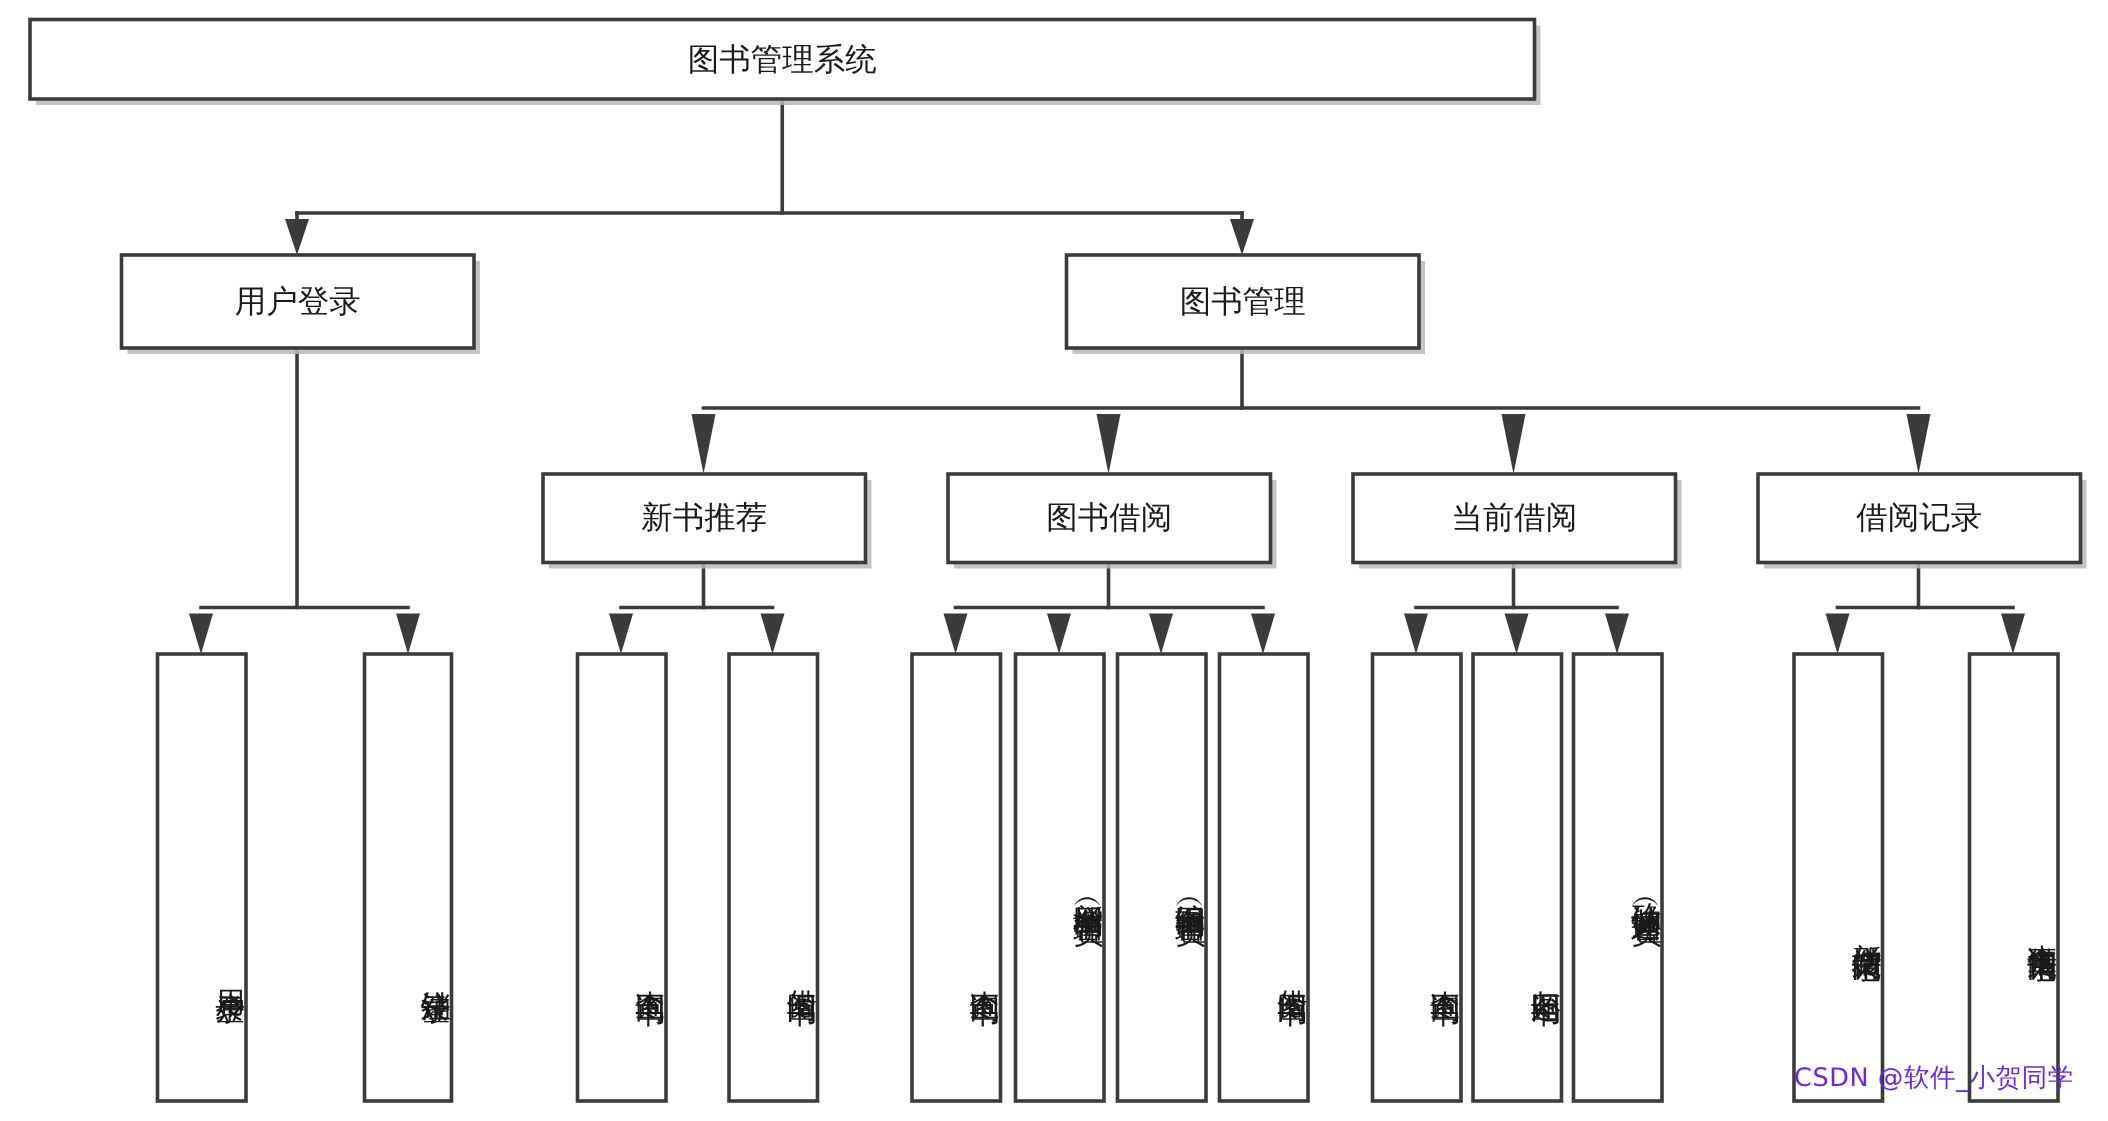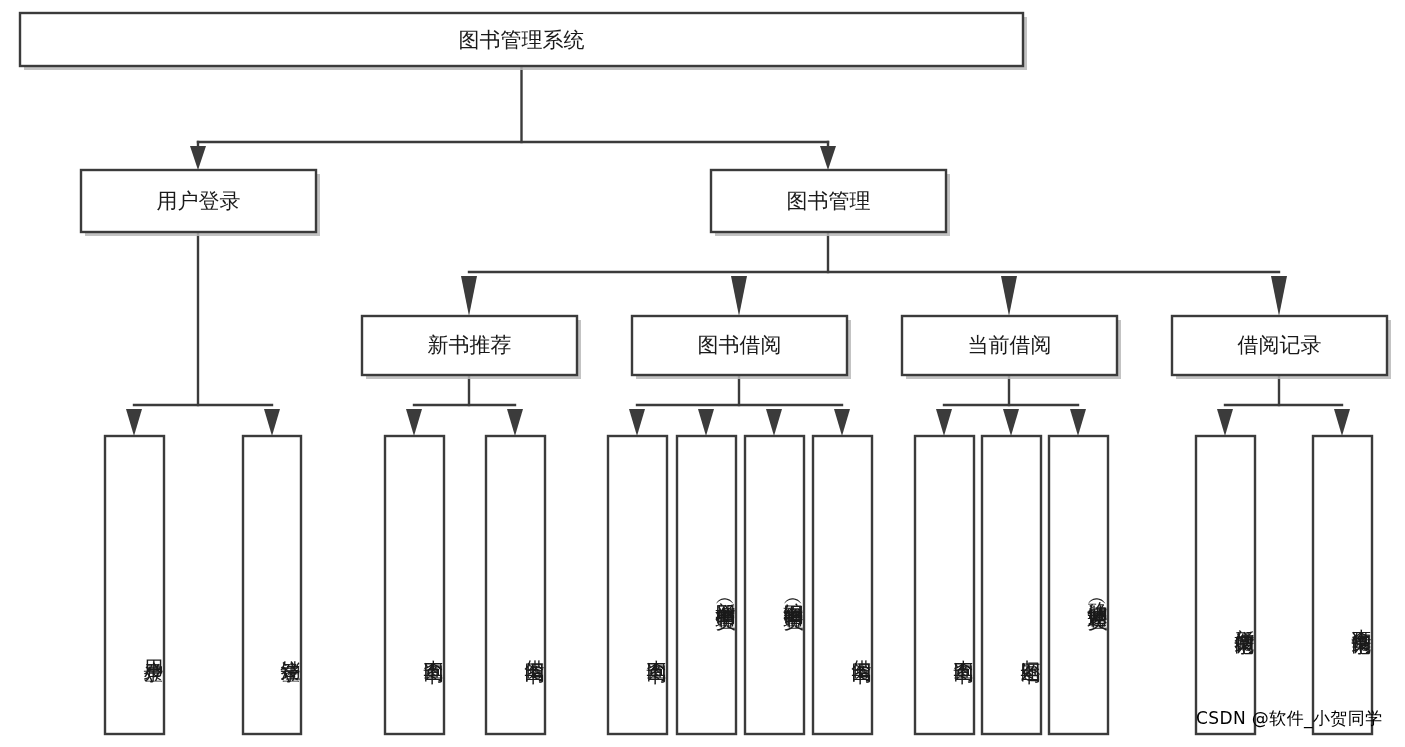--- a/index.html
+++ b/index.html
@@ -61,21 +61,21 @@
     display: flex;
     align-items: flex-start;
     justify-content: center;
     white-space: nowrap;
     pointer-events: none;
   }
   .watermark {
     position: absolute;
     font-family: "DejaVu Sans", "Liberation Sans", sans-serif;
     font-size: 17px;
-    color: #000000;
+    color: #6d28d9;
     white-space: nowrap;
     letter-spacing: 0.4px;
   }
 </style>
 </head>
 <body>
 
 <div id="diagram-root">
 
   <svg class="canvas" viewBox="0 0 1405 747">

